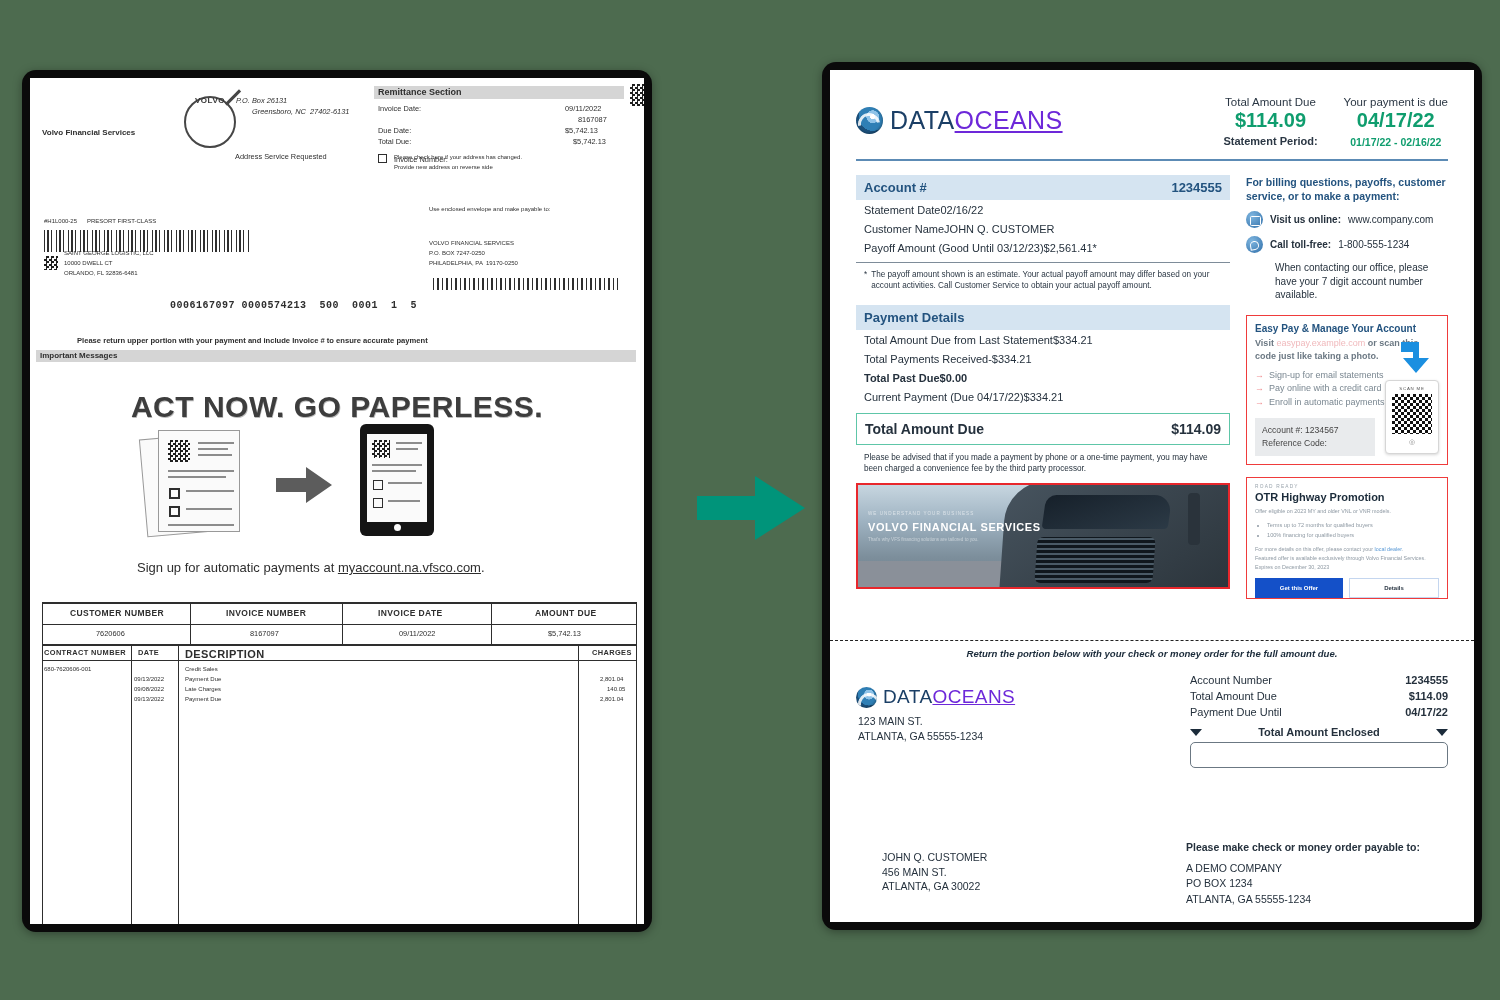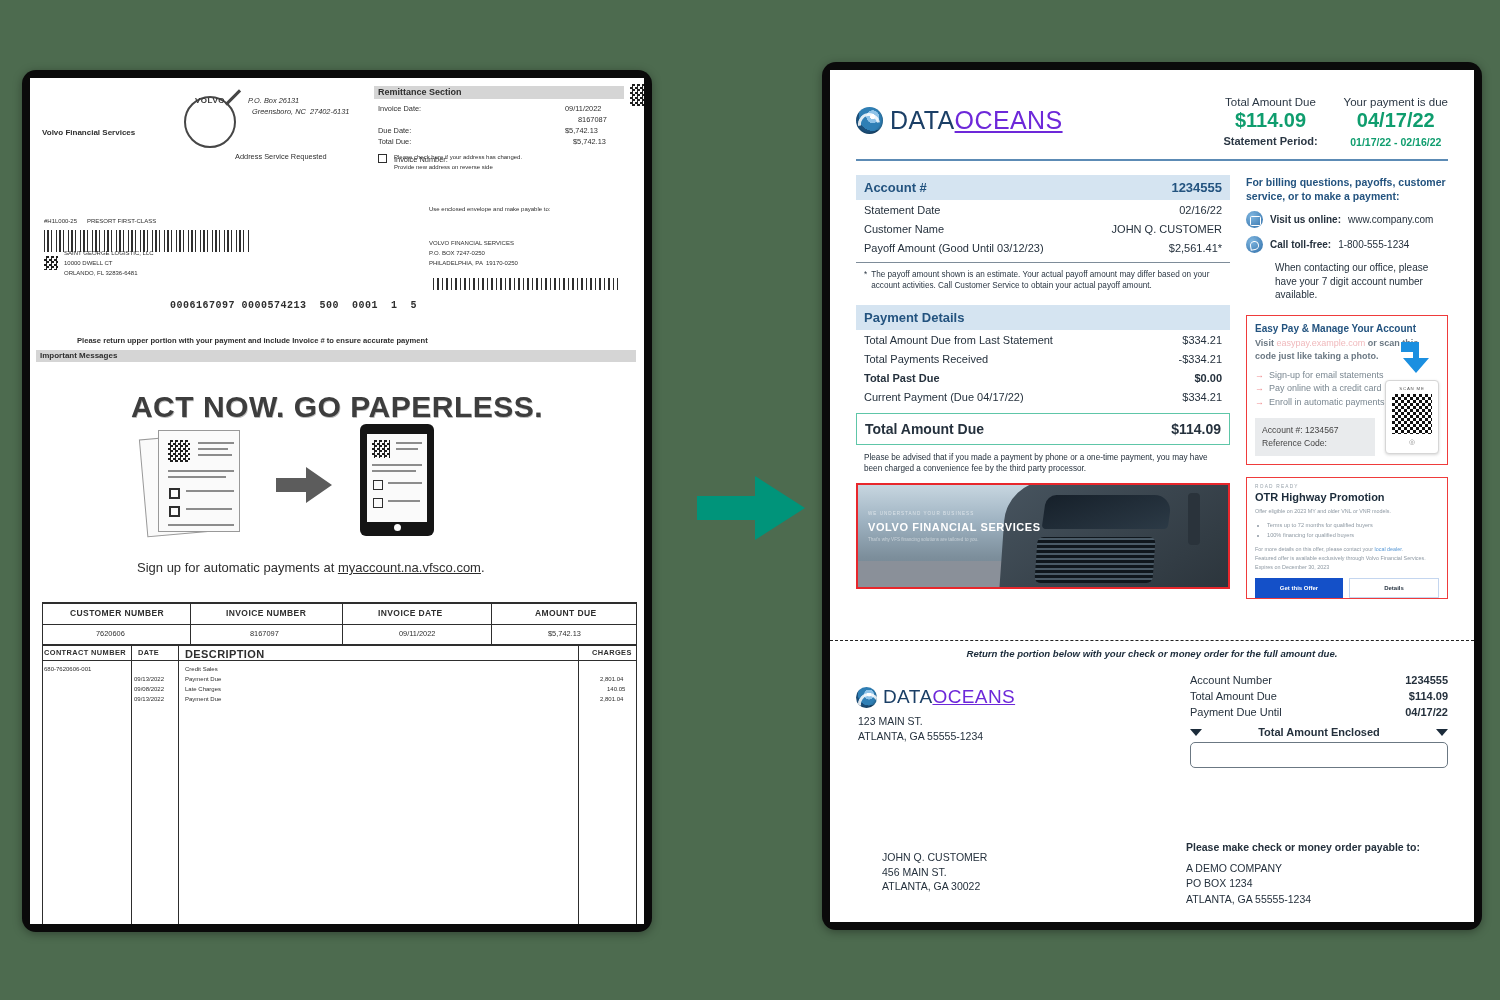--- a/index.html
+++ b/index.html
@@ -107,21 +107,21 @@
 
   
   .cols{ display:flex; gap:16px; }
   .col-left{ width:400px; }
   .col-right{ width:216px; }
 
   .sec-head{ background:#d5e4f1; color:#23537f; font-size:13px; font-weight:bold;
      padding:5px 8px; display:flex; justify-content:space-between; }
   .sec-head .val{ color:#23537f; }
 
-  .kv{ display:flex; justify-content:space-between; padding:4px 8px 3px 8px; font-size:11px; }
+  .kv{ display:flex; justify-content:flex-start; padding:4px 8px 3px 8px; font-size:11px; }
   .kv.b{ font-weight:bold; }
   .kv-sep{ height:1px; background:#7e8c99; margin:5px 0 0 0; }
 
   .note{ font-size:8.2px; line-height:1.38; padding:6px 8px 0 8px; color:#2b3744;
          display:flex; gap:4px;}
   .note .star{ flex:0 0 auto; }
 
   .total-box{ border:1px solid #5ec6a8; display:flex; justify-content:space-between;
      padding:7px 8px; font-size:14px; font-weight:bold; margin-top:7px; }
 
@@ -218,21 +218,21 @@
 <div class="stage">
 
   <div class="doc-frame" id="left-doc">
     <div class="doc-page">
       <div class="scan">
 
         <div class="volvo-ring" style="left:154px; top:18px;"></div>
         <div class="volvo-word" style="left:154px; width:52px; top:18px;">VOLVO</div>
         <div class="sc" style="left:12px; top:50px; font-size:8px; font-weight:bold;">Volvo Financial Services</div>
 
-        <div class="sc sc-sm" style="left:218px; top:18px; font-style:italic;text-align:right;">P.O. Box 26131</div>
+        <div class="sc sc-sm" style="left:206px; top:18px; font-style:italic;text-align:right;">P.O. Box 26131</div>
         <div class="sc sc-sm" style="left:222px; top:29px; font-style:italic;">Greensboro, NC  27402-6131</div>
         <div class="sc sc-sm" style="left:205px; top:74px;">Address Service Requested</div>
 
         <div class="gray-band" style="left:344px; top:8px; width:250px; height:13px;"></div>
         <div class="sc" style="left:348px; top:9px; font-size:9px; font-weight:bold;">Remittance Section</div>
         <div class="qrbox" style="left:600px; top:6px; width:22px; height:22px;"></div>
 
         <div class="sc sc-sm" style="left:348px; top:26px;">Invoice Date:</div>
         <div class="sc sc-sm" style="left:535px; top:26px;">09/11/2022</div>
         <div class="sc sc-sm" style="left:364px; top:37px;margin-top:40px;">Invoice Number:</div>

